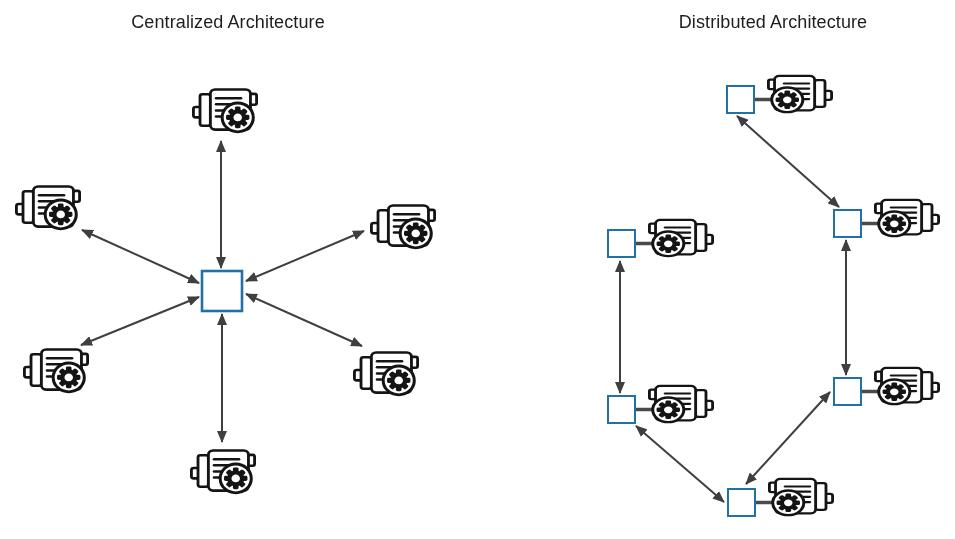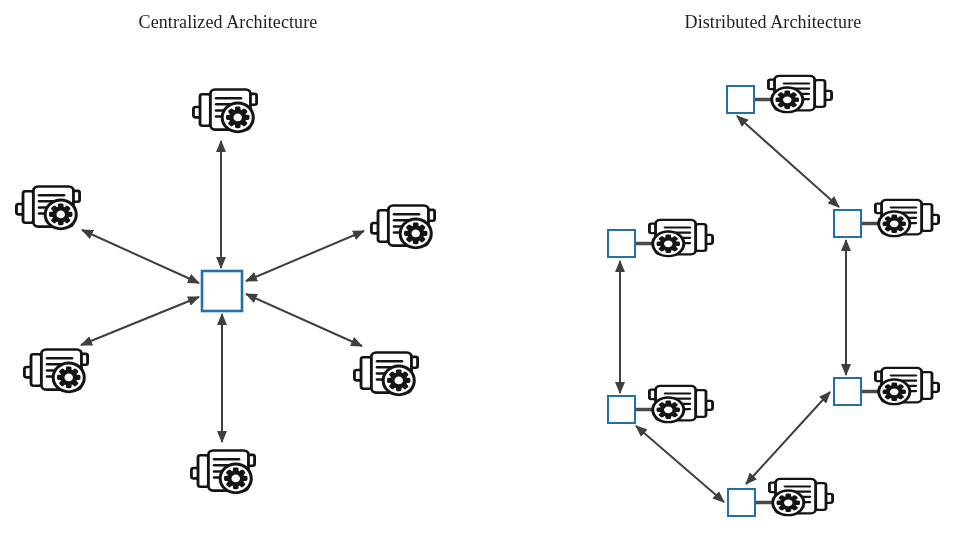--- a/index.html
+++ b/index.html
@@ -1,16 +1,16 @@
 <!DOCTYPE html>
 <html style="--accent: #2270a8; --arrow: #3f3f3f; --icon: #141414; --connector: #4a4a4a; --title: #1e1e1e;"><head>
 <meta charset="utf-8">
 <style>
   html,body{margin:0;padding:0;width:955px;height:539px;background:#ffffff;overflow:hidden;position:relative}
-  .title{position:absolute;text-align:center;font-family:Liberation Serif, serif;
+  .title{position:absolute;text-align:center;font-family:Liberation Sans, sans-serif;
          font-size:18px;font-weight:400;color:var(--title,#1e1e1e);letter-spacing:.1px;white-space:nowrap}
   svg.canvas{position:absolute;left:0;top:0}
   .edge{stroke:var(--arrow,#3f3f3f);stroke-width:2;fill:none}
   .connector{stroke:var(--connector,#4a4a4a);stroke-width:3.5}
   .nodeSquare{fill:#ffffff;stroke:var(--accent,#2270a8)}
   .m-out{fill:#ffffff;stroke:var(--icon,#141414);stroke-width:3;stroke-linejoin:round}
   .m-fin{stroke:var(--icon,#141414);stroke-width:2.8;stroke-linecap:round}
   .m-gearc{fill:#ffffff;stroke:var(--icon,#141414);stroke-width:3.2}
   .m-tooth{fill:var(--icon,#141414)}
   .m-ring{fill:none;stroke:var(--icon,#141414);stroke-width:4.6}

